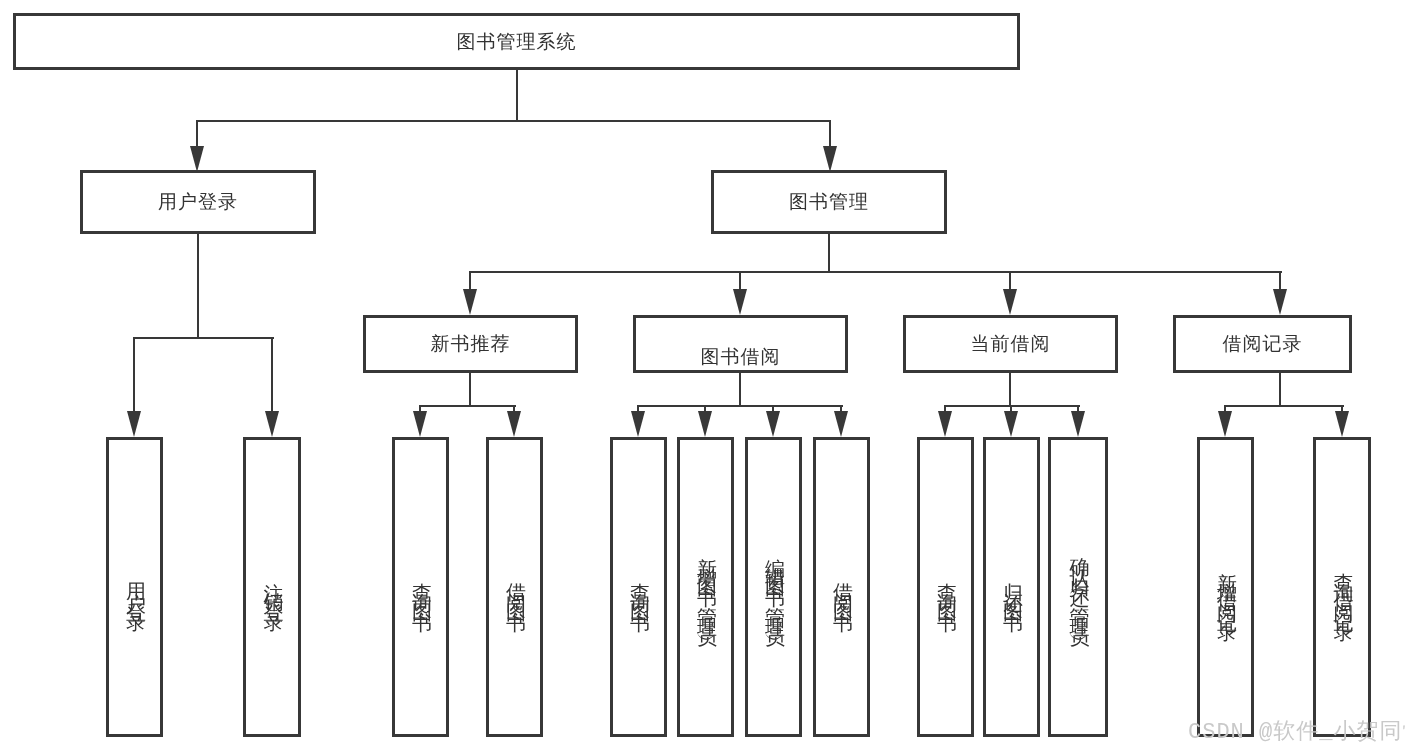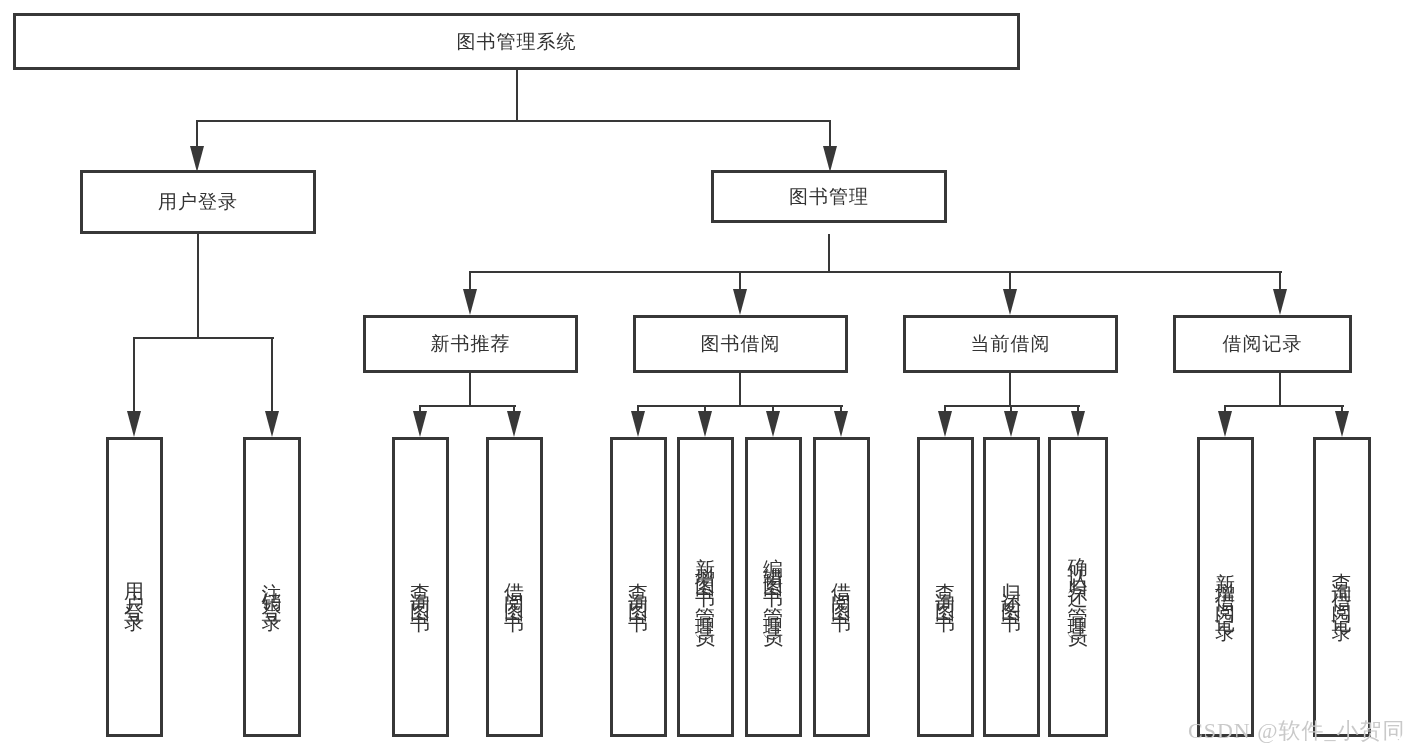--- a/index.html
+++ b/index.html
@@ -1,20 +1,20 @@
 <!DOCTYPE html>
 <html><head>
 <meta charset="utf-8">
 <style>
   html,body{margin:0;padding:0;background:#ffffff;}
   #stage{
     position:relative;
     width:1405px;height:747px;
     background:#ffffff;
-    font-family:Liberation Serif, serif;
+    font-family:Liberation Mono, monospace;
     color:#333333;
     overflow:hidden;
     border-radius:23px;
   }
   .box{
     position:absolute;
     box-sizing:border-box;
     border:3px solid #383838;
     background:#ffffff;
     display:flex;
@@ -54,29 +54,29 @@
 <div id="stage">
 
   <div class="box" style="left:13px;top:13px;width:1007px;height:57px;">
     <span class="hlabel">图书管理系统</span>
   </div>
 
   <div class="box" style="left:80px;top:170px;width:236px;height:64px;">
     <span class="hlabel">用户登录</span>
   </div>
 
-  <div class="box" style="left:711px;top:170px;width:236px;height:53px;">
+  <div class="box" style="left:711px;top:170px;width:236px;height:64px;">
     <span class="hlabel">图书管理</span>
   </div>
 
   <div class="box" style="left:363px;top:315px;width:215px;height:58px;text-align:center;">
     <span class="hlabel">新书推荐</span>
   </div>
 
-  <div class="box" style="left:633px;top:315px;width:215px;height:58px;">
+  <div class="box" style="left:633px;top:315px;width:215px;height:58px;align-items:flex-end;">
     <span class="hlabel">图书借阅</span>
   </div>
 
   <div class="box" style="left:903px;top:315px;width:215px;height:58px;">
     <span class="hlabel">当前借阅</span>
   </div>
 
   <div class="box" style="left:1173px;top:315px;width:179px;height:58px;">
     <span class="hlabel">借阅记录</span>
   </div>

